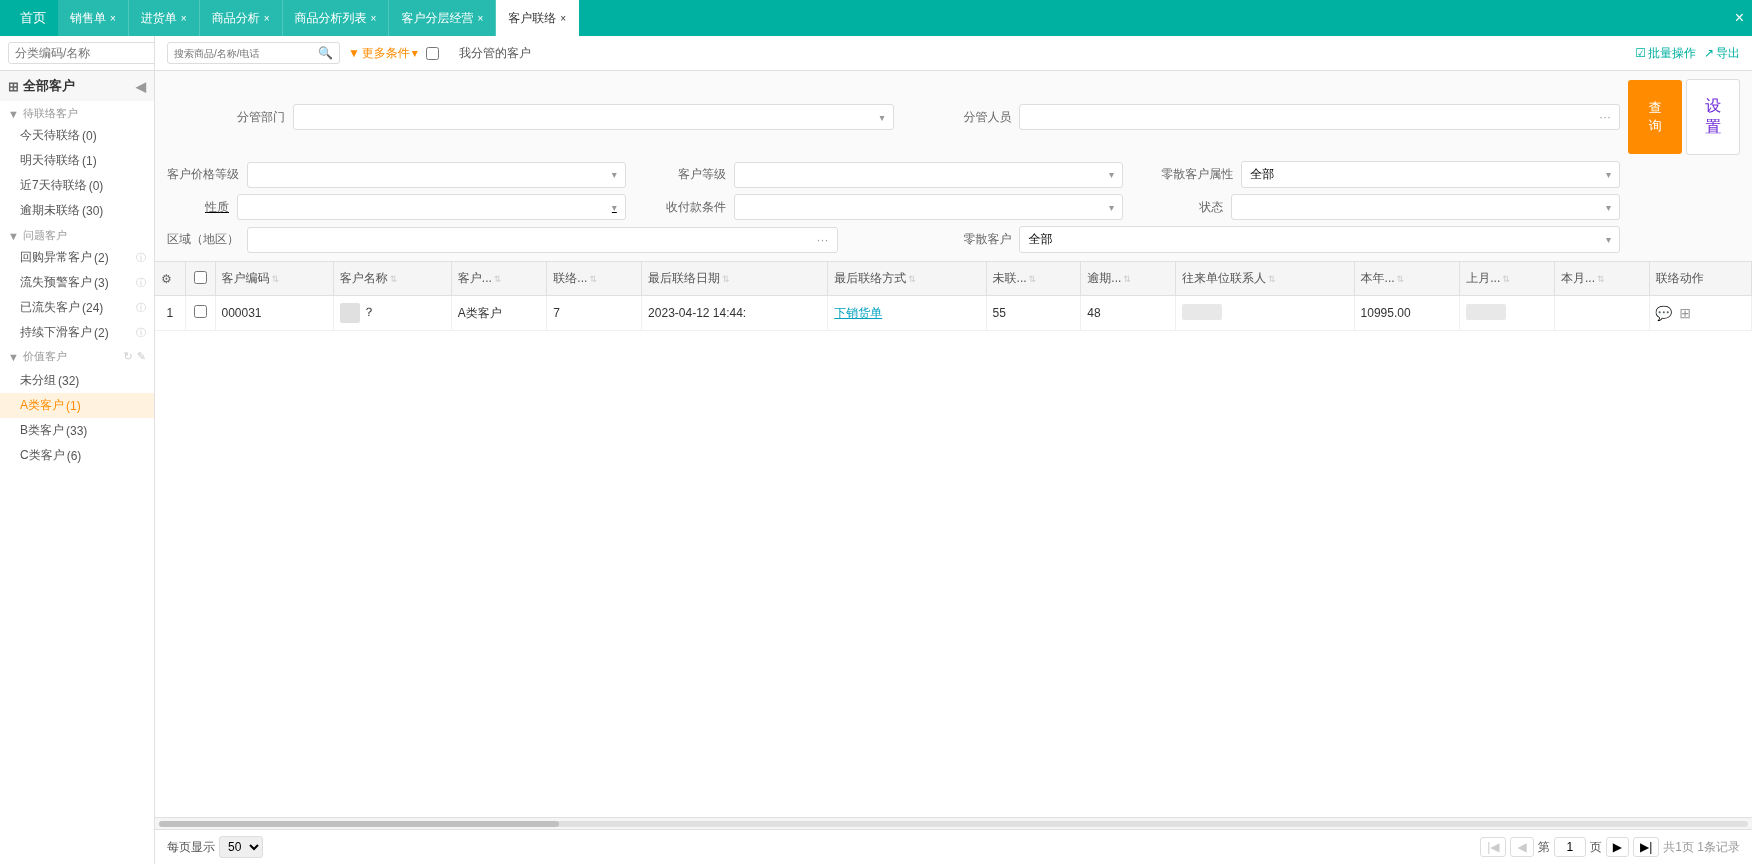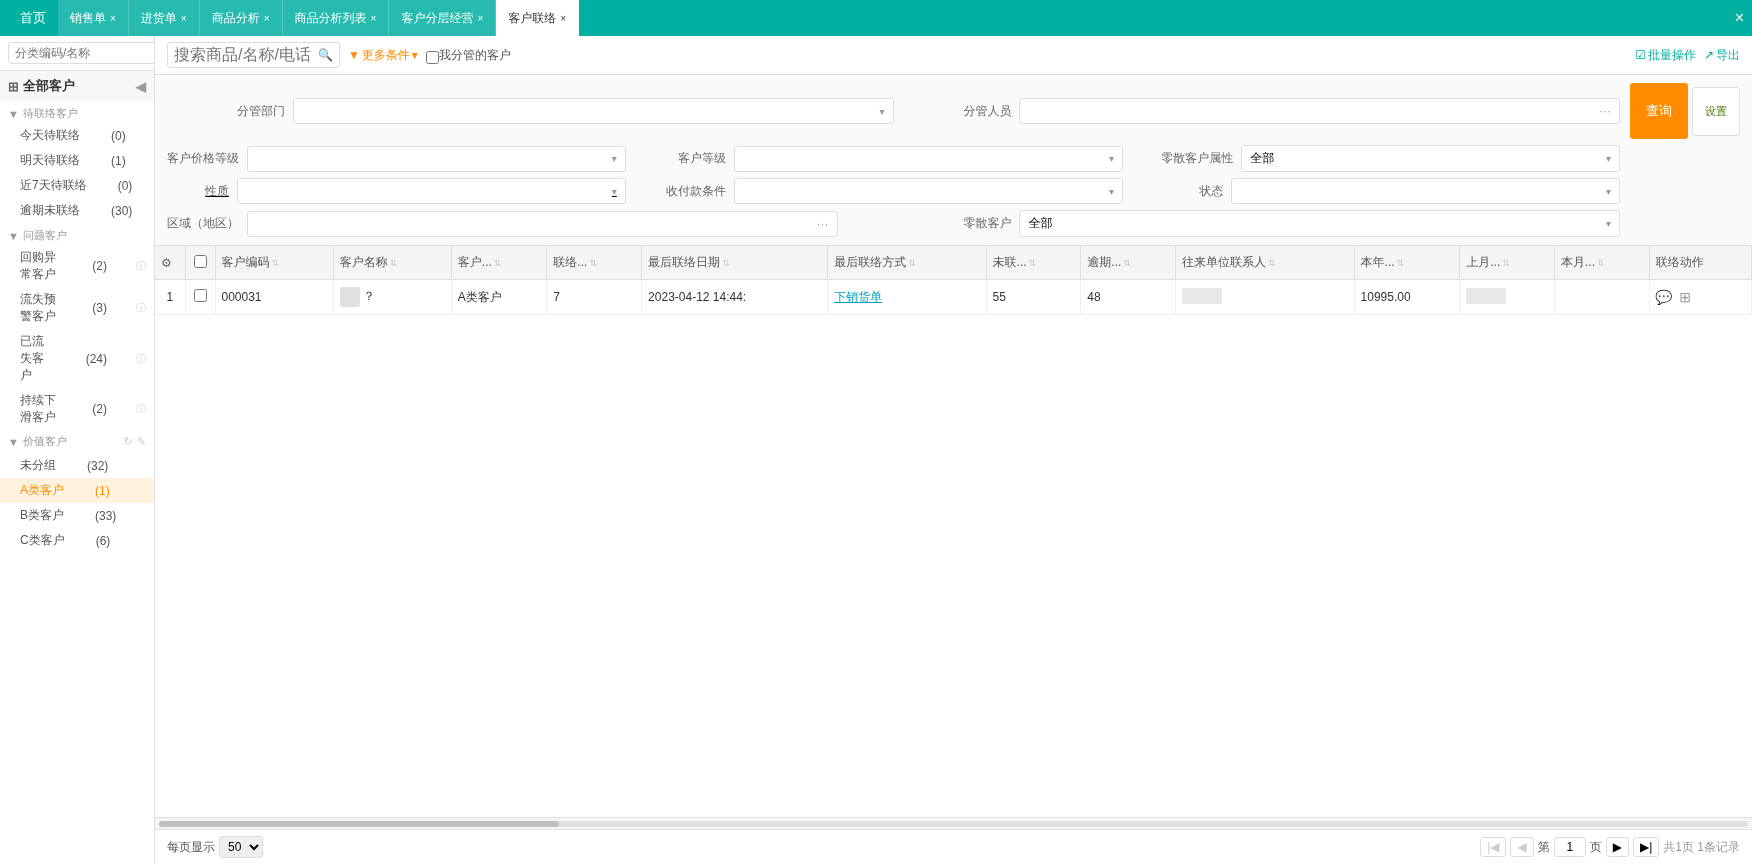--- a/index.html
+++ b/index.html
@@ -18,48 +18,48 @@
 
     
     .sidebar { width: 155px; background: #fff; border-right: 1px solid #e0e0e0; overflow-y: auto; flex-shrink: 0; }
     .sidebar-search { display: flex; align-items: center; padding: 6px 8px; border-bottom: 1px solid #e0e0e0; }
     .sidebar-search input { flex: 1; border: 1px solid #ddd; border-radius: 3px; padding: 3px 6px; font-size: 12px; outline: none; }
     .sidebar-section-header { display: flex; align-items: center; padding: 6px 8px; font-weight: bold; color: #333; font-size: 13px; cursor: pointer; background: #f7f7f7; }
     .sidebar-section-header .grid-icon { margin-right: 4px; color: #666; }
     .sidebar-section-header .collapse-icon { margin-left: auto; color: #999; cursor: pointer; }
     .sidebar-group-label { display: flex; align-items: center; padding: 5px 8px 2px 8px; color: #999; font-size: 11px; }
     .sidebar-group-label .arrow { margin-right: 4px; }
-    .sidebar-item { display: flex; align-items: center; padding: 4px 8px 4px 20px; cursor: pointer; color: #555; font-size: 12px; gap: 29px; }
+    .sidebar-item { display: flex; align-items: center; padding: 4px 8px 4px 20px; cursor: pointer; color: #555; font-size: 12px; }
     .sidebar-item.active { background: #fff3e0; color: #ff8c00; }
     .sidebar-item .item-badge { margin-left: 2px; color: inherit; }
     .sidebar-item .info-icon { margin-left: auto; color: #ccc; font-size: 10px; }
 
     
     .content { flex: 1; display: flex; flex-direction: column; background: #fff; overflow: hidden; }
 
     
     .filter-bar { padding: 6px 12px; border-bottom: 1px solid #e0e0e0; display: flex; align-items: center; gap: 8px; background: #fff; }
     .filter-search { display: flex; align-items: center; border: 1px solid #ddd; border-radius: 3px; padding: 3px 6px; gap: 4px; }
     .filter-search input { border: none; outline: none; font-size: 12px; width: 140px; }
     .filter-more { color: #ff8c00; cursor: pointer; display: flex; align-items: center; gap: 2px; font-size: 12px; }
-    .filter-my-customers { display: flex; align-items: flex-end; gap: 0; font-size: 12px; color: #555; cursor: pointer; }
+    .filter-my-customers { display: flex; align-items: center; gap: 20px; font-size: 12px; color: #555; cursor: pointer; }
     .batch-ops { margin-left: auto; display: flex; gap: 8px; align-items: center; }
     .batch-ops .btn-link { color: #00b0a0; cursor: pointer; font-size: 12px; display: flex; align-items: center; gap: 2px; }
 
     
     .extended-filter { background: #fafafa; border-bottom: 1px solid #e0e0e0; padding: 8px 12px; }
     .filter-row { display: flex; align-items: center; gap: 0; margin-bottom: 6px; }
     .filter-row:last-child { margin-bottom: 0; justify-content: center; }
     .filter-field { display: flex; align-items: center; flex: 1; min-width: 0; }
     .filter-field label { color: #666; font-size: 12px; white-space: nowrap; min-width: 70px; text-align: right; padding-right: 8px; }
     .filter-field .field-input { flex: 1; border: 1px solid #ddd; border-radius: 3px; padding: 4px 8px; font-size: 12px; background: #fff; display: flex; align-items: center; justify-content: space-between; cursor: pointer; min-height: 26px; }
     .filter-field .field-input .arrow-down { color: #999; font-size: 10px; }
     .filter-field .field-input .dots { color: #999; font-size: 12px; }
     .btn-query { background: #ff8c00; color: #fff; border: none; padding: 19px 16px; border-radius: 3px; cursor: pointer; font-size: 13px; }
-    .btn-settings { background: #fff; color: #4d7c0f; border: 1px solid #ddd; padding: 16px 12px; border-radius: 3px; cursor: pointer; font-size: 11px; }
+    .btn-settings { background: #fff; color: #6d28d9; border: 1px solid #ddd; padding: 16px 12px; border-radius: 3px; cursor: pointer; font-size: 16px; }
 
     
     .table-container { flex: 1; overflow: auto; }
     table { width: 100%; border-collapse: collapse; font-size: 12px; }
     thead tr { background: #f5f5f5; }
     th { padding: 8px 6px; border-bottom: 1px solid #e0e0e0; border-right: 1px solid #e0e0e0; color: #555; font-weight: normal; white-space: nowrap; text-align: left; }
     th .col-header { display: flex; align-items: center; gap: 2px; }
     th .sort-icon { color: #ccc; font-size: 9px; }
     td { padding: 7px 6px; border-bottom: 1px solid #f0f0f0; border-right: 1px solid #f0f0f0; color: #333; white-space: nowrap; }
     .link-text { color: #00a0c0; text-decoration: underline; cursor: pointer; }
@@ -201,21 +201,21 @@
     <div class="sidebar-item">
       <span>C类客户</span>
       <span class="item-badge">(6)</span>
     </div>
   </div>
 
   <div class="content">
 
     <div class="filter-bar">
       <div class="filter-search">
-        <input type="text" style="font-size: 16px;" placeholder="搜索商品/名称/电话">
+        <input type="text" style="font-size: 10px;" placeholder="搜索商品/名称/电话">
         <span style="color:#00b0a0;cursor:pointer;">🔍</span>
       </div>
       <div class="filter-more">
         <span style="color:#ff8c00;">▼</span>
         <span>更多条件</span>
         <span style="color:#ff8c00;">▾</span>
       </div>
       <div class="filter-my-customers">
         <input type="checkbox" style="">
         <span>我分管的客户</span>

